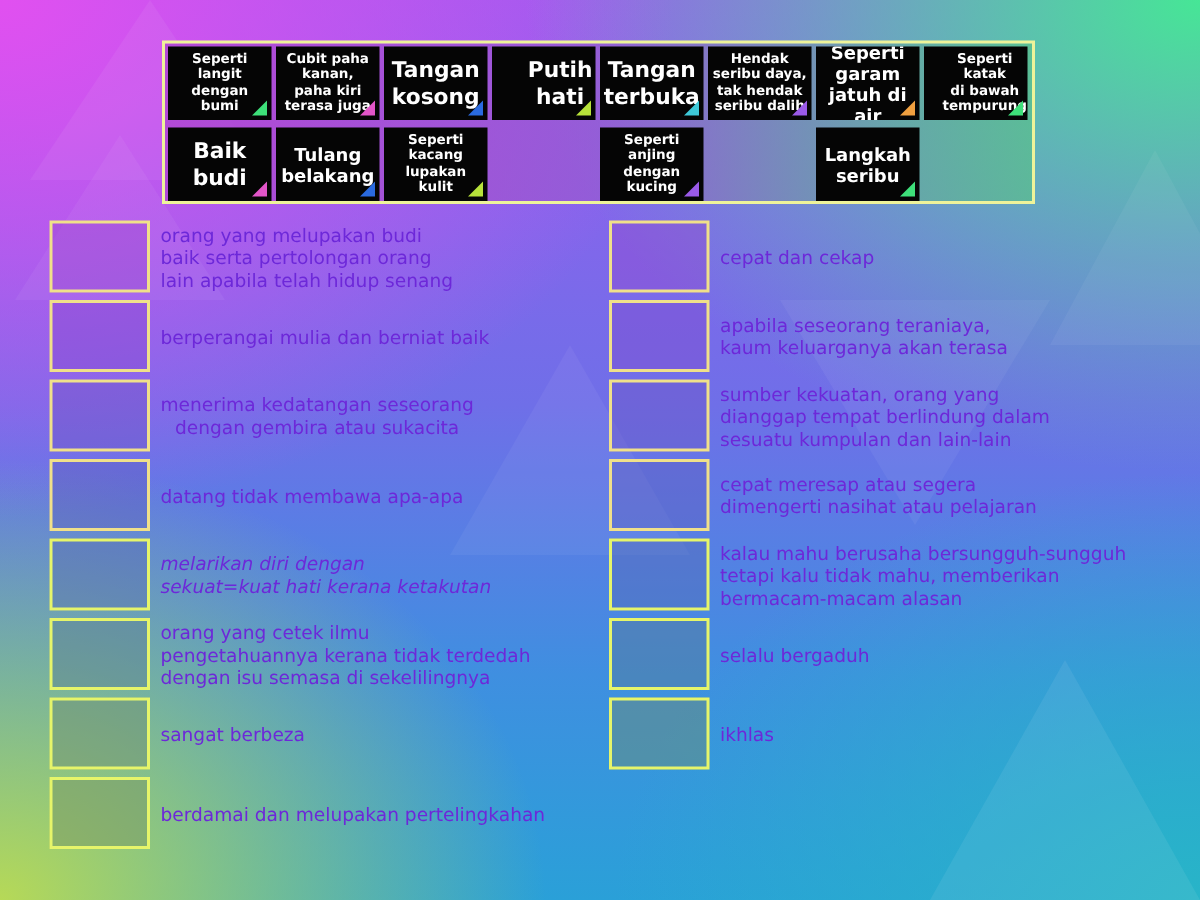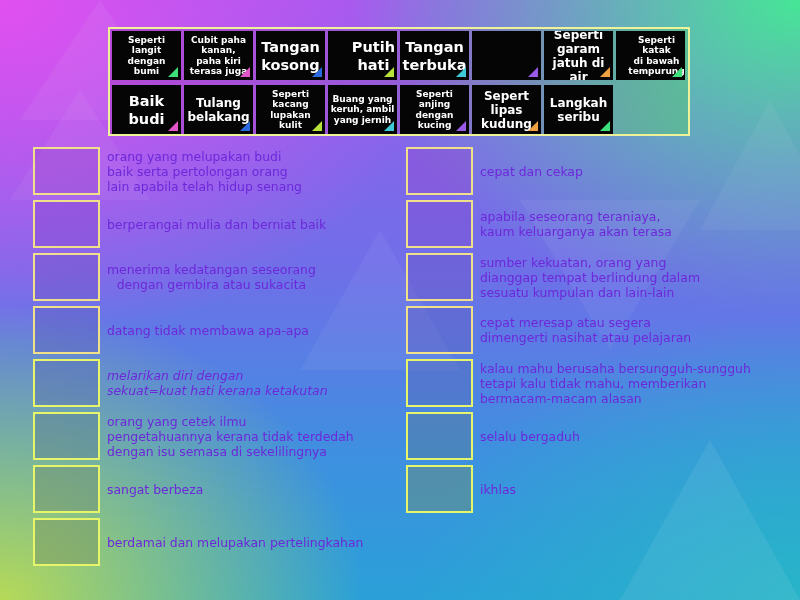--- a/index.html
+++ b/index.html
@@ -102,20 +102,24 @@
       <span class="lbl" style="white-space: pre-line;">Putih
 hati</span>
       <span class="tri"></span>
     </div>
     <div class="tile big" style="left: 290px; top: 2px; --c: #3ec8d8;">
       <span class="lbl" style="white-space: pre-line;">Tangan
 terbuka</span>
       <span class="tri"></span>
     </div>
     <div class="tile sm" style="left: 362px; top: 2px; --c: #9a5ae8;">
+      <span class="lbl" style="white-space: pre-line;">Hendak
+seribu daya,
+tak hendak
+seribu dalih</span>
       <span class="tri"></span>
     </div>
     <div class="tile mid" style="left: 434px; top: 2px; --c: #f0a040;">
       <span class="lbl" style="white-space: pre-line;">Seperti
 garam
 jatuh di air</span>
       <span class="tri"></span>
     </div>
     <div class="tile sm" style="left: 506px; top: 2px; --c: #3ee07a;">
       <span class="lbl" style="white-space: pre-line; margin-left: 12px;">Seperti katak
@@ -130,39 +134,27 @@
     </div>
     <div class="tile mid" style="left: 74px; top: 56px; --c: #2a6ae0;">
       <span class="lbl" style="white-space: pre-line;">Tulang
 belakang</span>
       <span class="tri"></span>
     </div>
     <div class="tile sm" style="left: 146px; top: 56px; --c: #b7e23a;">
       <span class="lbl" style="white-space: pre-line;">Seperti
 kacang
 lupakan kulit</span>
-      <span class="tri"></span>
-    </div>
-    <div class="tile sm" style="left: 218px; top: 56px; --c: #3ec8d8;">
-      <span class="lbl" style="white-space: pre-line;">Buang yang
-keruh, ambil
-yang jernih</span>
       <span class="tri"></span>
     </div>
     <div class="tile sm" style="left: 290px; top: 56px; --c: #9a5ae8;">
       <span class="lbl" style="white-space: pre-line;">Seperti
 anjing
 dengan
 kucing</span>
-      <span class="tri"></span>
-    </div>
-    <div class="tile mid" style="left: 362px; top: 56px; --c: #f0a040;">
-      <span class="lbl" style="white-space: pre-line;">Sepert
-lipas
-kudung</span>
       <span class="tri"></span>
     </div>
     <div class="tile mid" style="left: 434px; top: 56px; --c: #3ee07a;">
       <span class="lbl" style="white-space: pre-line;">Langkah
 seribu</span>
       <span class="tri"></span>
     </div>
   </div>
 <div id="slots-left">
     <div class="slot" style="left: 33px; top: 147px; --b: #f0e08a; background: rgba(150, 70, 200, 0.35);"></div>

